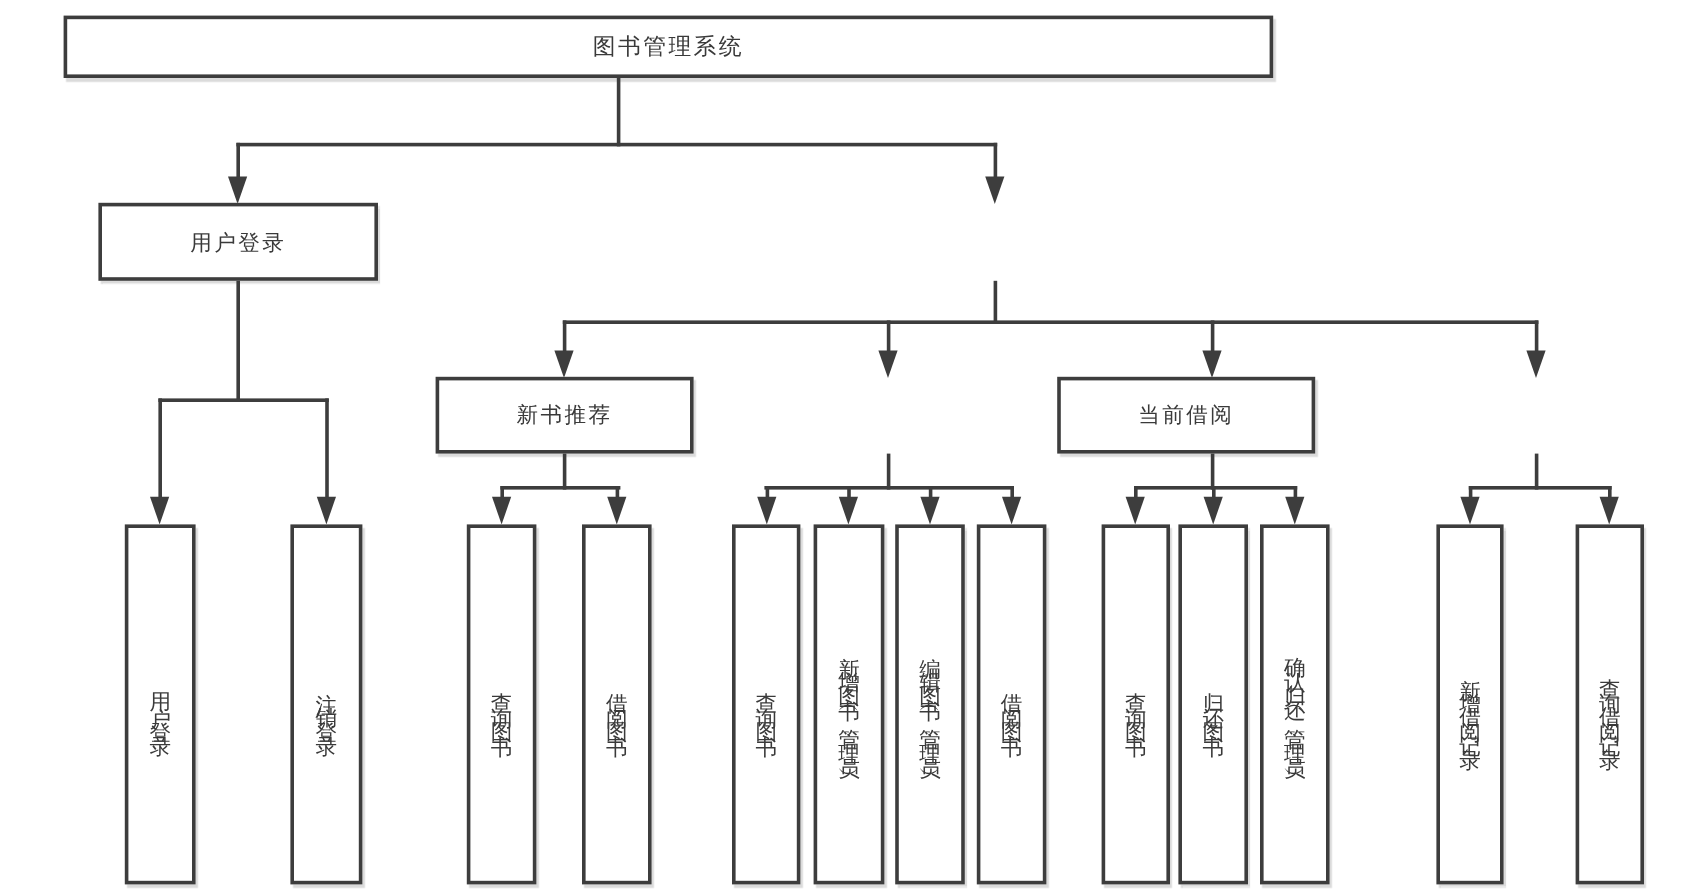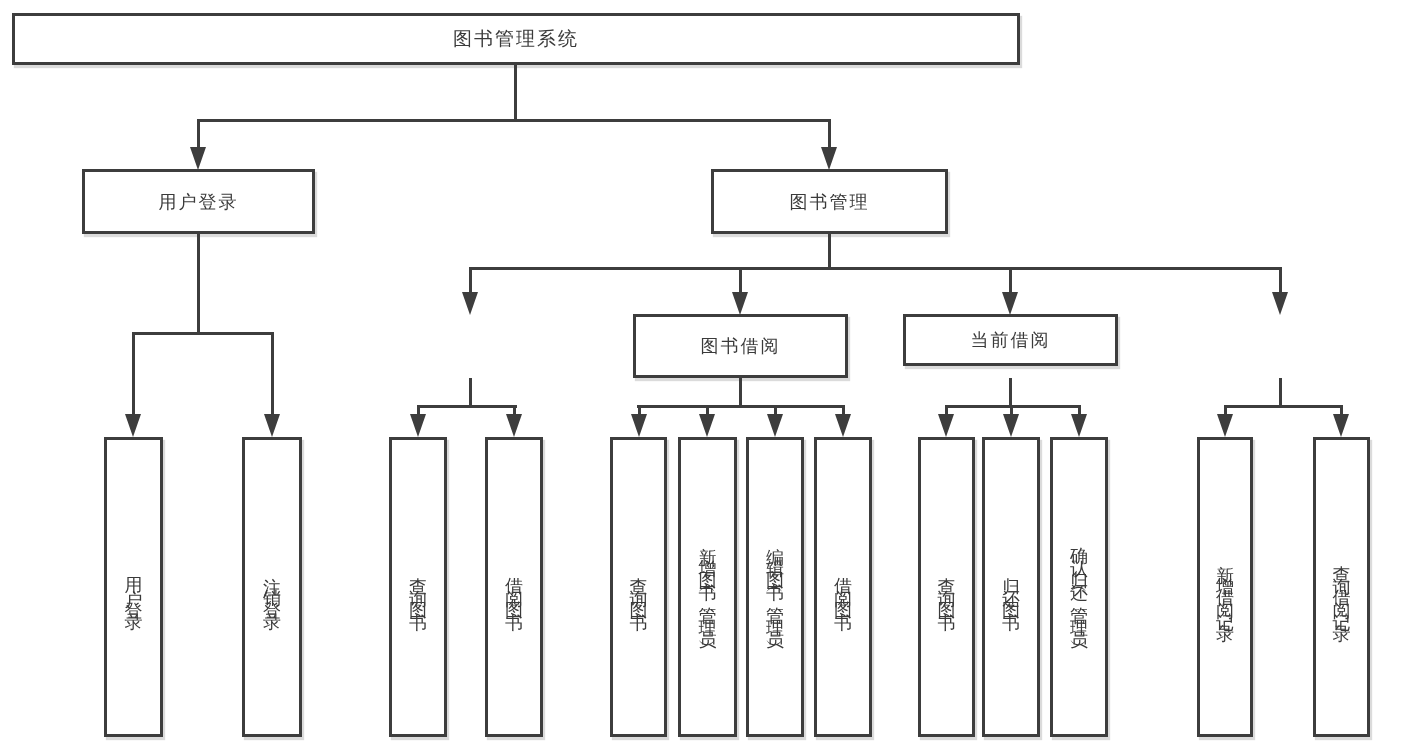--- a/index.html
+++ b/index.html
@@ -15,21 +15,21 @@
     box-sizing:border-box;
     background:#ffffff;
     border:3px solid #3d3d3d;
     display:flex;
     align-items:center;
     justify-content:center;
     color:#3a3a3a;
     box-shadow:2px 3px 1px rgba(0,0,0,0.14);
   }
   .hlabel { font-size:18px; letter-spacing:2px; white-space:nowrap; }
-  .rootlabel { font-size:19px; }
+  .rootlabel { font-size:19px;margin-left:41px; }
   .vlabel {
     writing-mode:vertical-rl;
     text-orientation:mixed;
     font-size:18px;
     letter-spacing:12px;
     line-height:1;
   }
   .line { position:absolute; background:#3d3d3d; }
   .ah {
     position:absolute;
@@ -56,42 +56,41 @@
   <div class="box hlabel rootlabel" style="left:12px;top:13px;width:1008px;height:52px">图书管理系统</div>
 
   <div class="line" style="left:514px;top:65px;width:3px;height:57px"></div>
   <div class="line" style="left:197px;top:119px;width:634px;height:3px"></div>
   <div class="line" style="left:197px;top:119px;width:3px;height:30px"></div>
   <div class="ah" style="left:190px;top:147px"></div>
   <div class="line" style="left:828px;top:119px;width:3px;height:30px"></div>
   <div class="ah" style="left:821px;top:147px"></div>
 
   <div class="box hlabel" style="left:82px;top:169px;width:233px;height:65px">用户登录</div>
-  <div class="box hlabel" style="left:711px;top:169px;width:237px;height:65px">图书管理</div>
 
   <div class="line" style="left:197px;top:234px;width:3px;height:101px"></div>
   <div class="line" style="left:132px;top:332px;width:142px;height:3px"></div>
   <div class="line" style="left:132px;top:332px;width:3px;height:85px"></div>
   <div class="ah" style="left:125px;top:414px"></div>
   <div class="line" style="left:271px;top:332px;width:3px;height:85px"></div>
   <div class="ah" style="left:264px;top:414px"></div>
 
   <div class="line" style="left:828px;top:234px;width:3px;height:36px"></div>
   <div class="line" style="left:469px;top:267px;width:813px;height:3px"></div>
   <div class="line" style="left:469px;top:267px;width:3px;height:28px"></div>
   <div class="ah" style="left:462px;top:292px"></div>
   <div class="line" style="left:739px;top:267px;width:3px;height:28px"></div>
   <div class="ah" style="left:732px;top:292px"></div>
   <div class="line" style="left:1009px;top:267px;width:3px;height:28px"></div>
   <div class="ah" style="left:1002px;top:292px"></div>
   <div class="line" style="left:1279px;top:267px;width:3px;height:28px"></div>
   <div class="ah" style="left:1272px;top:292px"></div>
 
-  <div class="box hlabel" style="left:633px;top:314px;width:215px;height:64px">图书借阅</div>
-  <div class="box hlabel" style="left:903px;top:314px;width:215px;height:52px">当前借阅</div>
+  <div class="box hlabel" style="left:363px;top:314px;width:215px;height:64px">新书推荐</div>
+  <div class="box hlabel" style="left:881px;top:314px;width:215px;height:64px">当前借阅</div>
 
   <div class="line" style="left:469px;top:378px;width:3px;height:30px"></div>
   <div class="line" style="left:417px;top:405px;width:100px;height:3px"></div>
   <div class="line" style="left:417px;top:405px;width:3px;height:12px"></div>
   <div class="ah" style="left:410px;top:414px"></div>
   <div class="line" style="left:513px;top:405px;width:3px;height:12px"></div>
   <div class="ah" style="left:506px;top:414px"></div>
 
   <div class="line" style="left:739px;top:378px;width:3px;height:30px"></div>
   <div class="line" style="left:637px;top:405px;width:208px;height:3px"></div>

